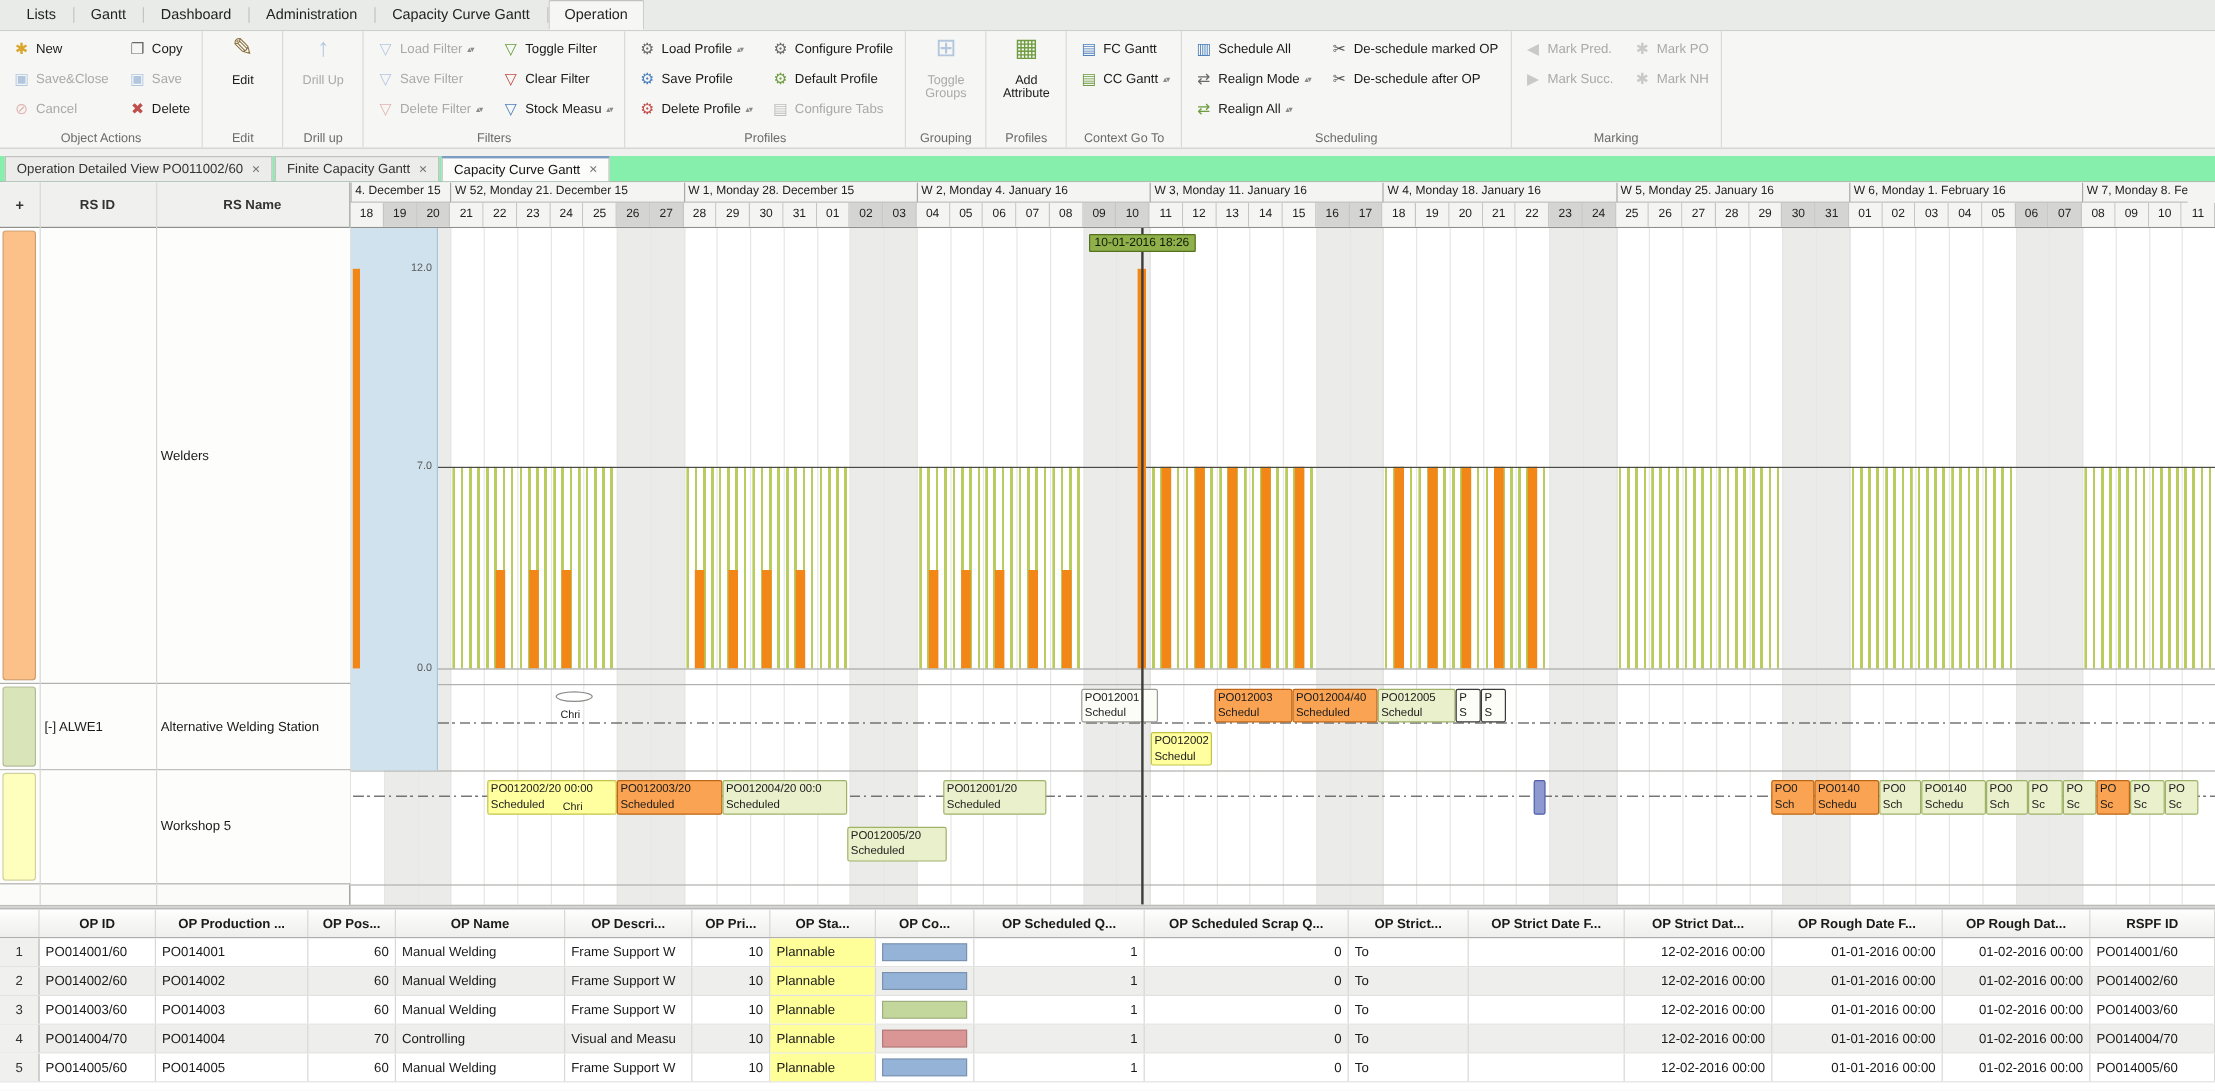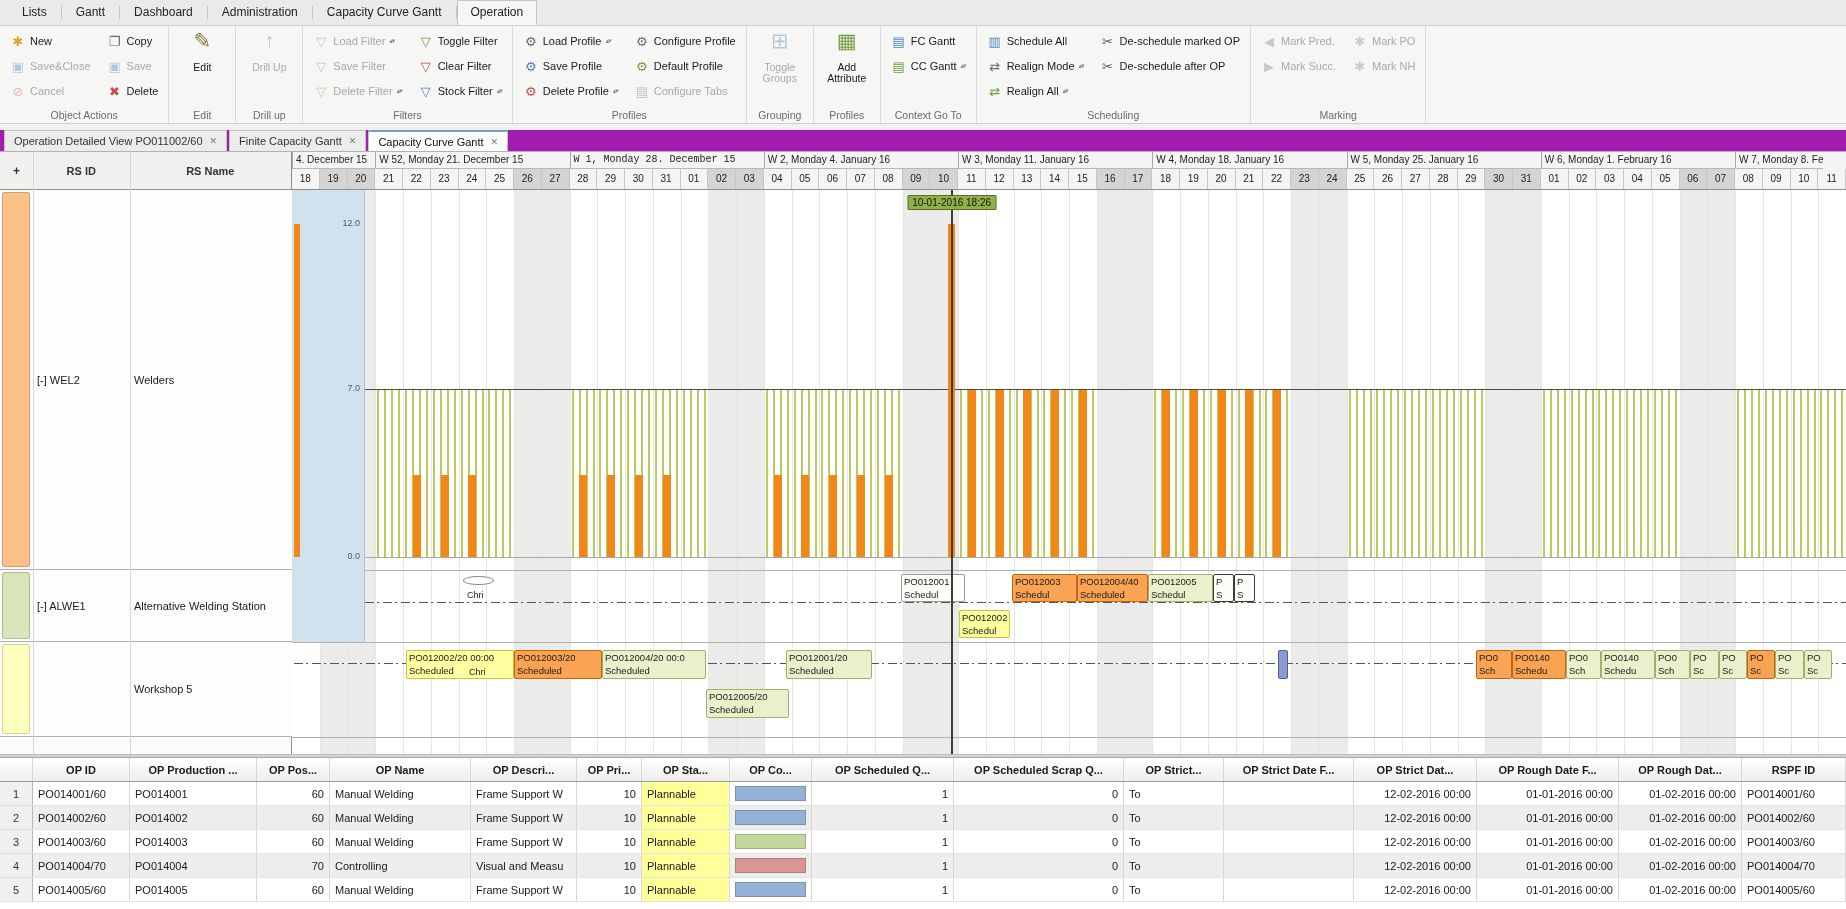--- a/index.html
+++ b/index.html
@@ -19,21 +19,21 @@
   .rcol { display:flex; flex-direction:column; gap:3px; }
   .rbtn { display:flex; align-items:center; gap:4px; font-size:11px; padding:2px 4px; height:22px; white-space:nowrap; border-radius:2px; color:#1a1a1a; cursor:default; }
   .rbtn .ric { width:16px; text-align:center; font-size:13px; flex:none; }
   .rbtn.disabled { color:#a9a9a7; }
   .rbtn.disabled .ric { opacity:.4; }
   .rbig { width:54px; height:76px; flex-direction:column; justify-content:flex-start; gap:3px; font-size:10.5px; line-height:11px; text-align:center; white-space:normal; padding-top:5px; }
   .rbig .ric { font-size:21px; width:auto; height:24px; }
   .dd { font-size:7px; color:#8a8a88; letter-spacing:-1px; }
 
   
-  #doc-tabs { position:absolute; left:0; top:130px; width:100%; height:22px; background:#a21caf; border-bottom:1px solid #b2b2b0; display:flex; align-items:flex-end; padding-left:4px; gap:2px; }
+  #doc-tabs { position:absolute; left:0; top:130px; width:100%; height:22px; background:#86efac; border-bottom:1px solid #b2b2b0; display:flex; align-items:flex-end; padding-left:4px; gap:2px; }
   .doc-tab { display:flex; align-items:center; gap:7px; font-size:11px; padding:3px 9px; background:#ececea; border:1px solid #c2c2c0; border-bottom:none; color:#333; height:21px; white-space:nowrap; }
   .doc-tab.active { background:#fcfcfa; border-top:2px solid #7c9cc4; color:#111; }
   .tab-close { font-size:9px; color:#777; }
 
   
   #gantt { position:absolute; left:0; top:152px; width:1846px; height:602px; background:#fff; }
   #gantt-left { position:absolute; left:0; top:0; width:292px; height:602px; background:#fbfbf9; border-right:1px solid #8f8f8d; z-index:5; }
   #gl-header { position:absolute; left:0; top:0; width:100%; height:38px; background:#f0f0ee; border-bottom:1px solid #8f8f8d; display:flex; }
   .glh-cell { display:flex; align-items:center; justify-content:center; font-size:11px; font-weight:bold; color:#333; }
   .glh-cell.plus { width:33px; font-size:12px; }
@@ -176,21 +176,21 @@
         <div class="rbtn">
           <span class="ric" style="color: rgb(111, 156, 63);">▽</span>
           <span>Toggle Filter</span>
         </div>
         <div class="rbtn">
           <span class="ric" style="color: rgb(192, 80, 77);">▽</span>
           <span>Clear Filter</span>
         </div>
         <div class="rbtn">
           <span class="ric" style="color: rgb(79, 129, 189);">▽</span>
-          <span>Stock Filter</span>
+          <span>Stock Measu</span>
           <span class="dd">▴▾</span>
         </div>
       </div>
       <div class="rgroup-label">Filters</div>
     </div>
     <div class="rgroup">
       <div class="rcol">
         <div class="rbtn">
           <span class="ric" style="color: rgb(106, 106, 104);">⚙</span>
           <span>Load Profile</span>
@@ -321,41 +321,40 @@
 <div id="gantt">
   <div id="gantt-left">
     <div id="gl-header">
       <div class="glh-cell plus">+</div>
       <div class="glh-cell id">RS ID</div>
       <div class="glh-cell nm">RS Name</div>
     </div>
     <div id="gl-rows">
         <div class="gl-row" style="top: 38px; height: 380px;">
           <div class="gl-strip" style="background: rgb(251, 193, 136);"></div>
-          <div class="gl-id">[-] WEL2</div>
           <div class="gl-name">Welders</div>
         </div>
         <div class="gl-row" style="top: 418px; height: 72px;">
           <div class="gl-strip" style="background: rgb(217, 229, 185);"></div>
           <div class="gl-id">[-] ALWE1</div>
           <div class="gl-name">Alternative Welding Station</div>
         </div>
         <div class="gl-row" style="top: 490px; height: 95px;">
           <div class="gl-strip" style="background: rgb(255, 255, 189);"></div>
           <div class="gl-name">Workshop 5</div>
         </div>
       </div>
   <div class="gl-vline" style="left: 33px;"></div>
       <div class="gl-vline" style="left: 130px;"></div>
     </div>
   <div id="gantt-right">
     <div id="tl-header">
         <div class="tl-week" style="left: 0px; width: 83.25px;">4. December 15</div>
         <div class="tl-week" style="left: 83.25px; width: 194.25px;">W 52, Monday 21. December 15</div>
-        <div class="tl-week" style="left: 277.5px; width: 194.25px; font-family: Liberation Mono, monospace;">W 1, Monday 28. December 15</div>
+        <div class="tl-week" style="left: 277.5px; width: 194.25px;">W 1, Monday 28. December 15</div>
         <div class="tl-week" style="left: 471.75px; width: 194.25px;">W 2, Monday 4. January 16</div>
         <div class="tl-week" style="left: 666px; width: 194.25px;">W 3, Monday 11. January 16</div>
         <div class="tl-week" style="left: 860.25px; width: 194.25px;">W 4, Monday 18. January 16</div>
         <div class="tl-week" style="left: 1054.5px; width: 194.25px;">W 5, Monday 25. January 16</div>
         <div class="tl-week" style="left: 1248.75px; width: 194.25px;">W 6, Monday 1. February 16</div>
         <div class="tl-week" style="left: 1443px; width: 88px;">W 7, Monday 8. Febr</div>
         <div class="tl-day" style="left: 0px; width: 27.75px;">18</div>
         <div class="tl-day we" style="left: 27.75px; width: 27.75px;">19</div>
         <div class="tl-day we" style="left: 55.5px; width: 27.75px;">20</div>
         <div class="tl-day" style="left: 83.25px; width: 27.75px;">21</div>

